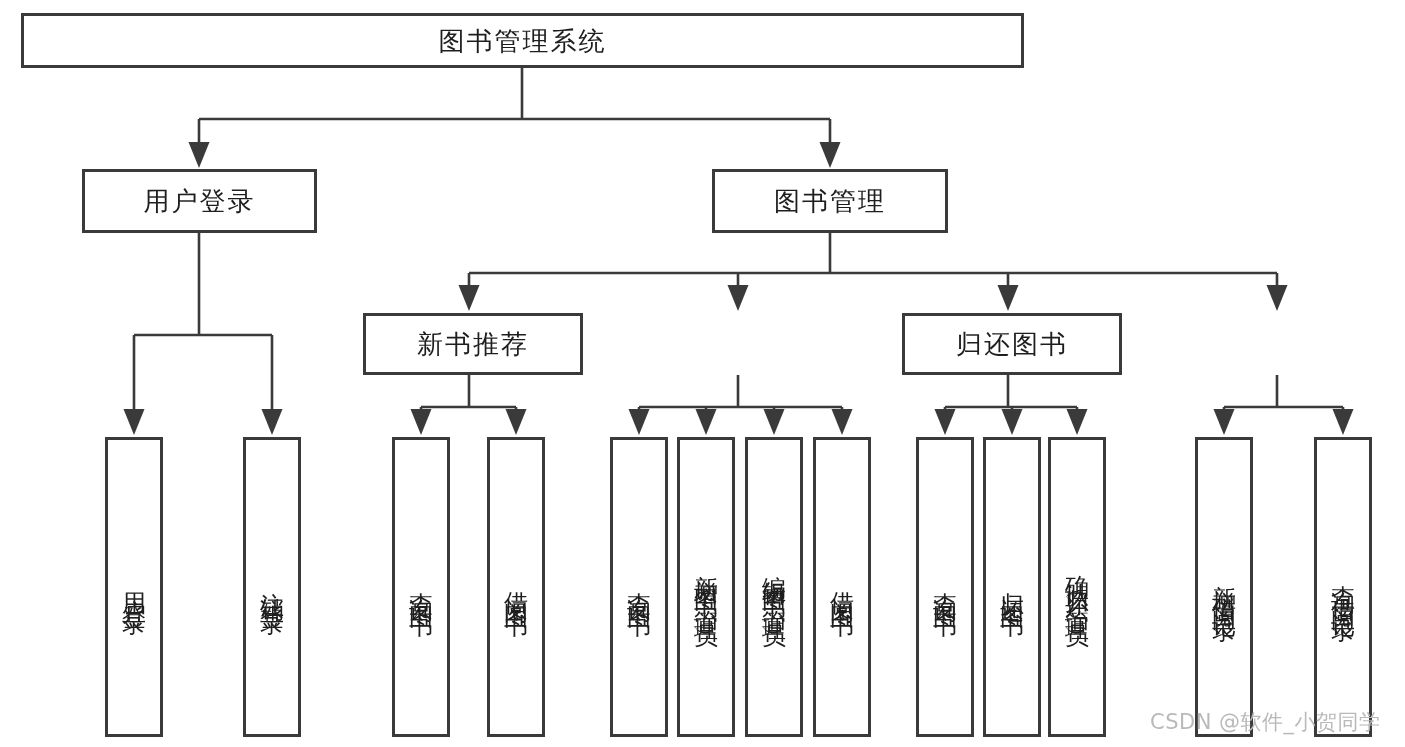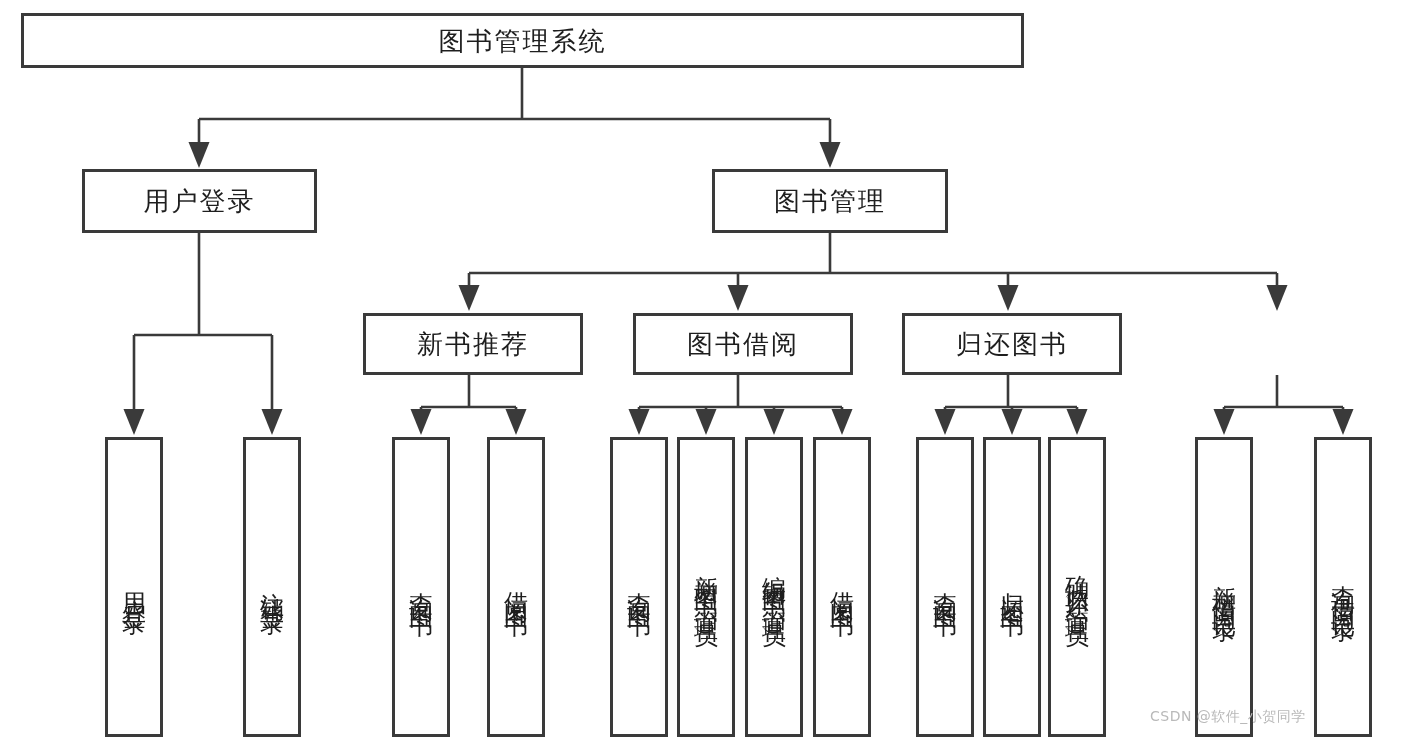--- a/index.html
+++ b/index.html
@@ -22,21 +22,21 @@
     z-index:2;
   }
   .htext{
     font-size:26px;letter-spacing:2px;color:var(--text);white-space:nowrap;line-height:1;
   }
   .vtext{
     writing-mode:vertical-rl;font-size:24px;letter-spacing:7px;color:var(--text);line-height:1;
   }
   .watermark{
     position:absolute;left:1150px;top:708px;z-index:3;
-    font-size:14px;letter-spacing:0.5px;color:var(--watermark);white-space:nowrap;
+    font-size:21px;letter-spacing:0.5px;color:var(--watermark);white-space:nowrap;
   }
 </style>
 </head>
 <body>
 
 <div class="canvas">
 
   <svg class="connector-layer" width="1405" height="747" viewBox="0 0 1405 747">
     <g>
       <path class="ln" d="M522 68 V119 M199 119 H830 M199 119 V146 M830 119 V146"></path>
@@ -87,23 +87,20 @@
   <div class="node" style="left:82px;top:169px;width:235px;height:64px">
     <span class="htext">用户登录</span>
   </div>
   <div class="node" style="left:363px;top:313px;width:220px;height:62px">
     <span class="htext">新书推荐</span>
   </div>
 
   <div class="node" style="left:712px;top:169px;width:236px;height:64px">
     <span class="htext">图书管理</span>
   </div>
-  <div class="node" style="left:633px;top:313px;width:220px;height:62px">
-    <span class="htext">图书借阅</span>
-  </div>
   <div class="node" style="left:902px;top:313px;width:220px;height:62px">
     <span class="htext">归还图书</span>
   </div>
 
   <div class="node" style="left:105px;top:437px;width:58px;height:300px">
     <span class="vtext">用户登录</span>
   </div>
   <div class="node" style="left:243px;top:437px;width:58px;height:300px">
     <span class="vtext">注销登录</span>
   </div>

